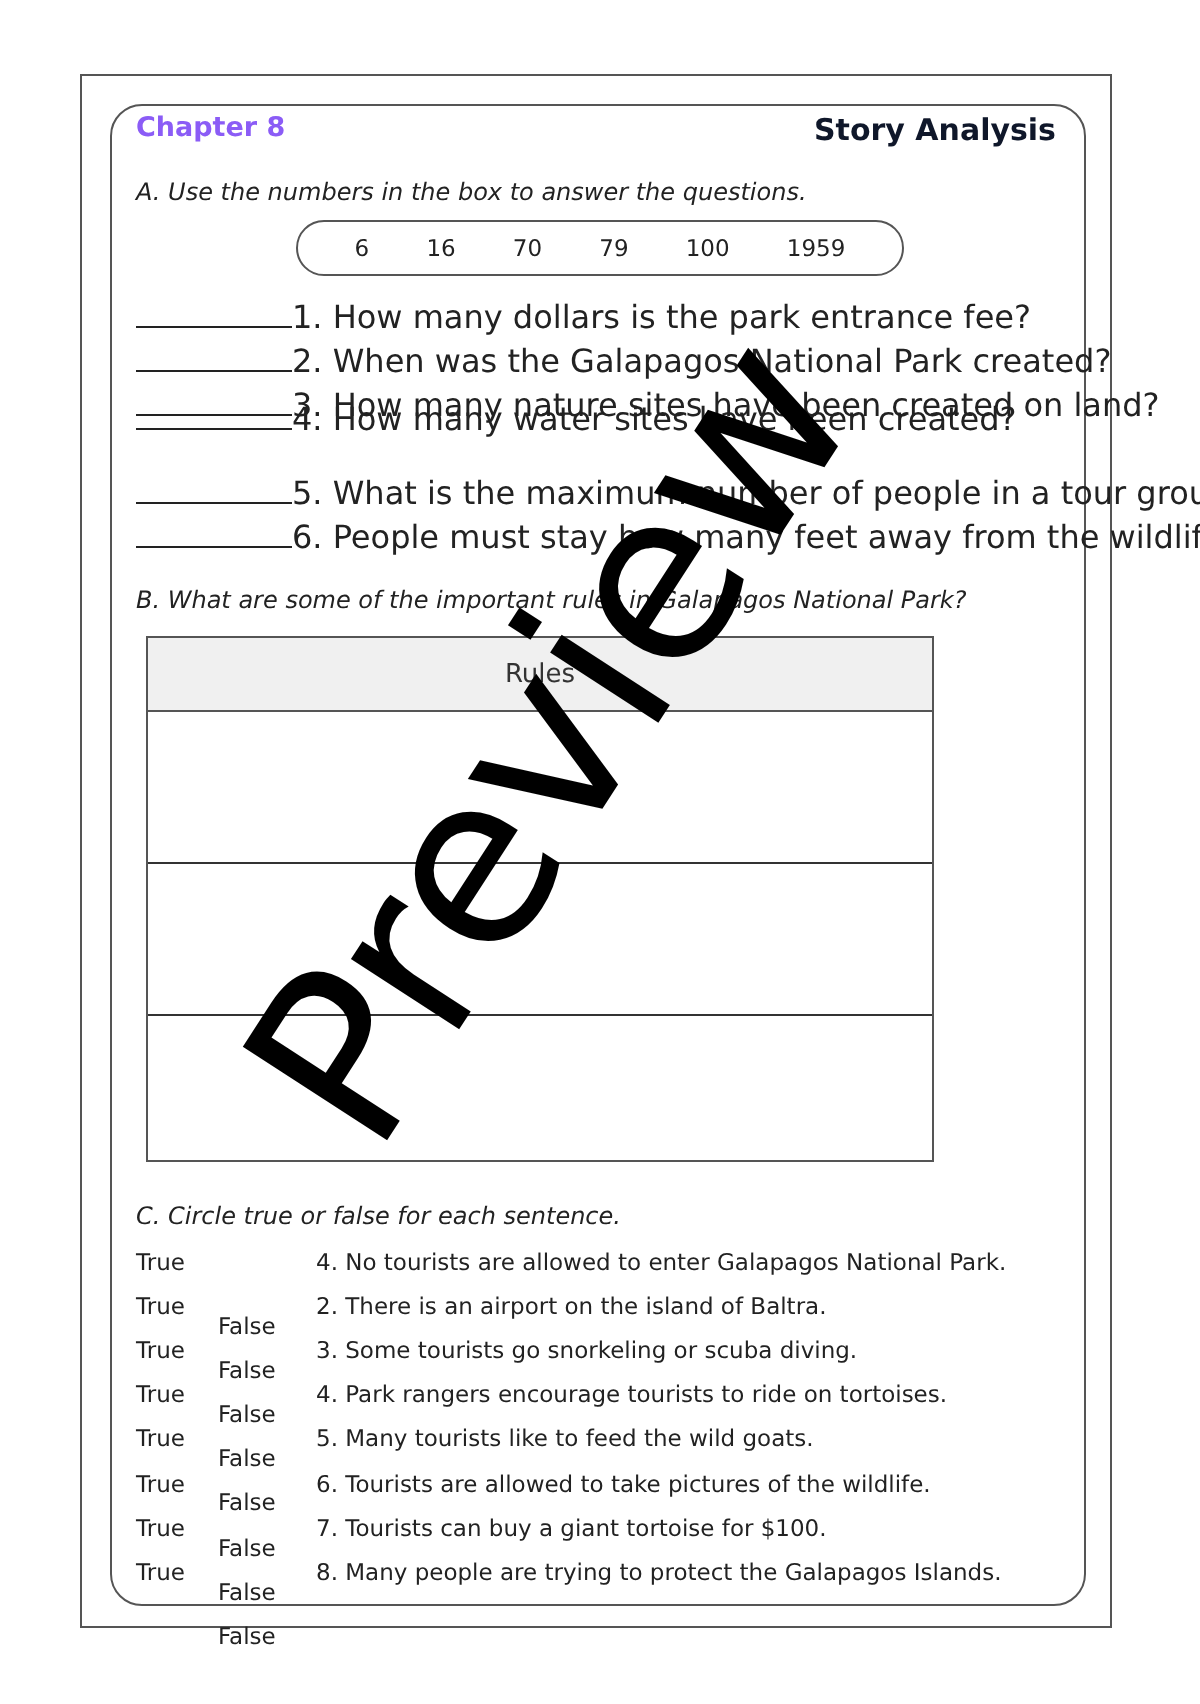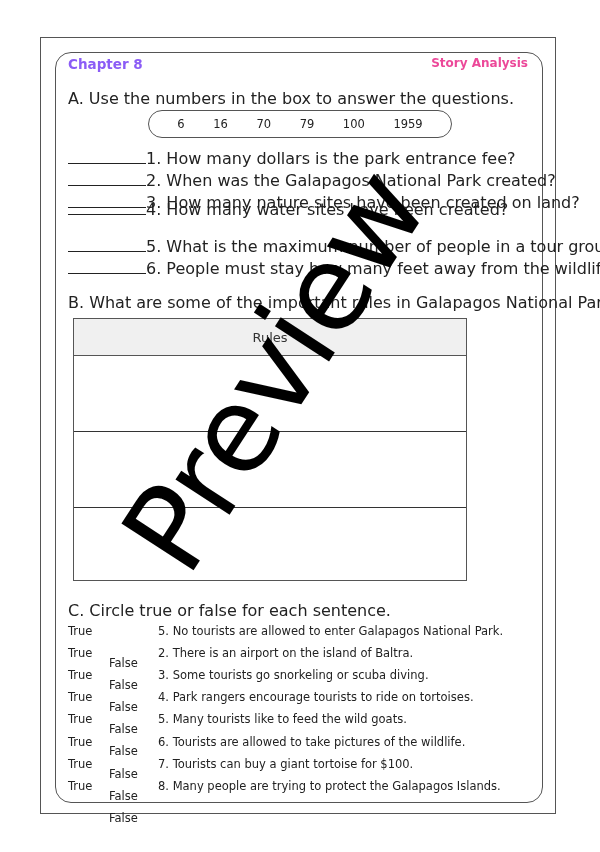--- a/index.html
+++ b/index.html
@@ -4,22 +4,22 @@
 <style>
   html, body { margin:0; padding:0; background:#ffffff; }
   body { width:600px; height:852px; position:relative; overflow:hidden;
          font-family:"DejaVu Sans", sans-serif; color:#222; }
   .outer { position:absolute; left:40px; top:37px; width:516px; height:777px;
            border:1px solid #555; box-sizing:border-box; }
   .inner { position:absolute; left:55px; top:52px; width:488px; height:751px;
            border:1.5px solid #555; border-radius:16px; box-sizing:border-box; }
   .abs { position:absolute; white-space:nowrap; }
   .title-left { left:68px; top:56px; font-weight:bold; font-size:13.5px; color:#8b5cf6; }
-  .title-right { right:72px; top:56px; font-weight:bold; font-size:12px; color:#ec4899; }
-  .sec { font-size:16px; color:#222; }
+  .title-right { right:72px; top:56px; font-weight:bold; font-size:15px; color:#0f172a; }
+  .sec { font-size:12px; color:#222;font-style:italic; }
   .numbox { position:absolute; left:148px; top:110px; width:304px; height:28px;
             border:1.5px solid #555; border-radius:14px; box-sizing:border-box;
             display:flex; justify-content:space-around; align-items:center;
             padding:0 14px; font-size:11.5px; }
   .q { font-size:16px; left:68px; }
   .blank { display:inline-block; width:78px; border-bottom:1px solid #222; height:10px; vertical-align:baseline; }
   .table { position:absolute; left:73px; top:318px; width:394px; height:263px;
            border:1.5px solid #555; box-sizing:border-box; }
   .thead { height:36px; background:#f0f0f0; border-bottom:1.5px solid #555;
            display:flex; align-items:center; justify-content:center; font-size:13px; color:#333; }
@@ -66,21 +66,21 @@
   <div class="trow"></div>
   <div class="trow"></div>
   <div class="trow"></div>
 </div>
 
 <div class="abs sec" style="left:68px;top:601px;">C. Circle true or false for each sentence.</div>
 
 <div class="abs tf" style="top:624px;">
     <span class="t">True</span>
     <span class="f">False</span>
-    <span>5. No tourists are allowed to enter Galapagos National Park.</span>
+    <span>4. No tourists are allowed to enter Galapagos National Park.</span>
   </div>
 <div class="abs tf" style="top:646px;">
     <span class="t">True</span>
     <span class="f">False</span>
     <span>2. There is an airport on the island of Baltra.</span>
   </div>
 <div class="abs tf" style="top:668px;">
     <span class="t">True</span>
     <span class="f">False</span>
     <span>3. Some tourists go snorkeling or scuba diving.</span>

